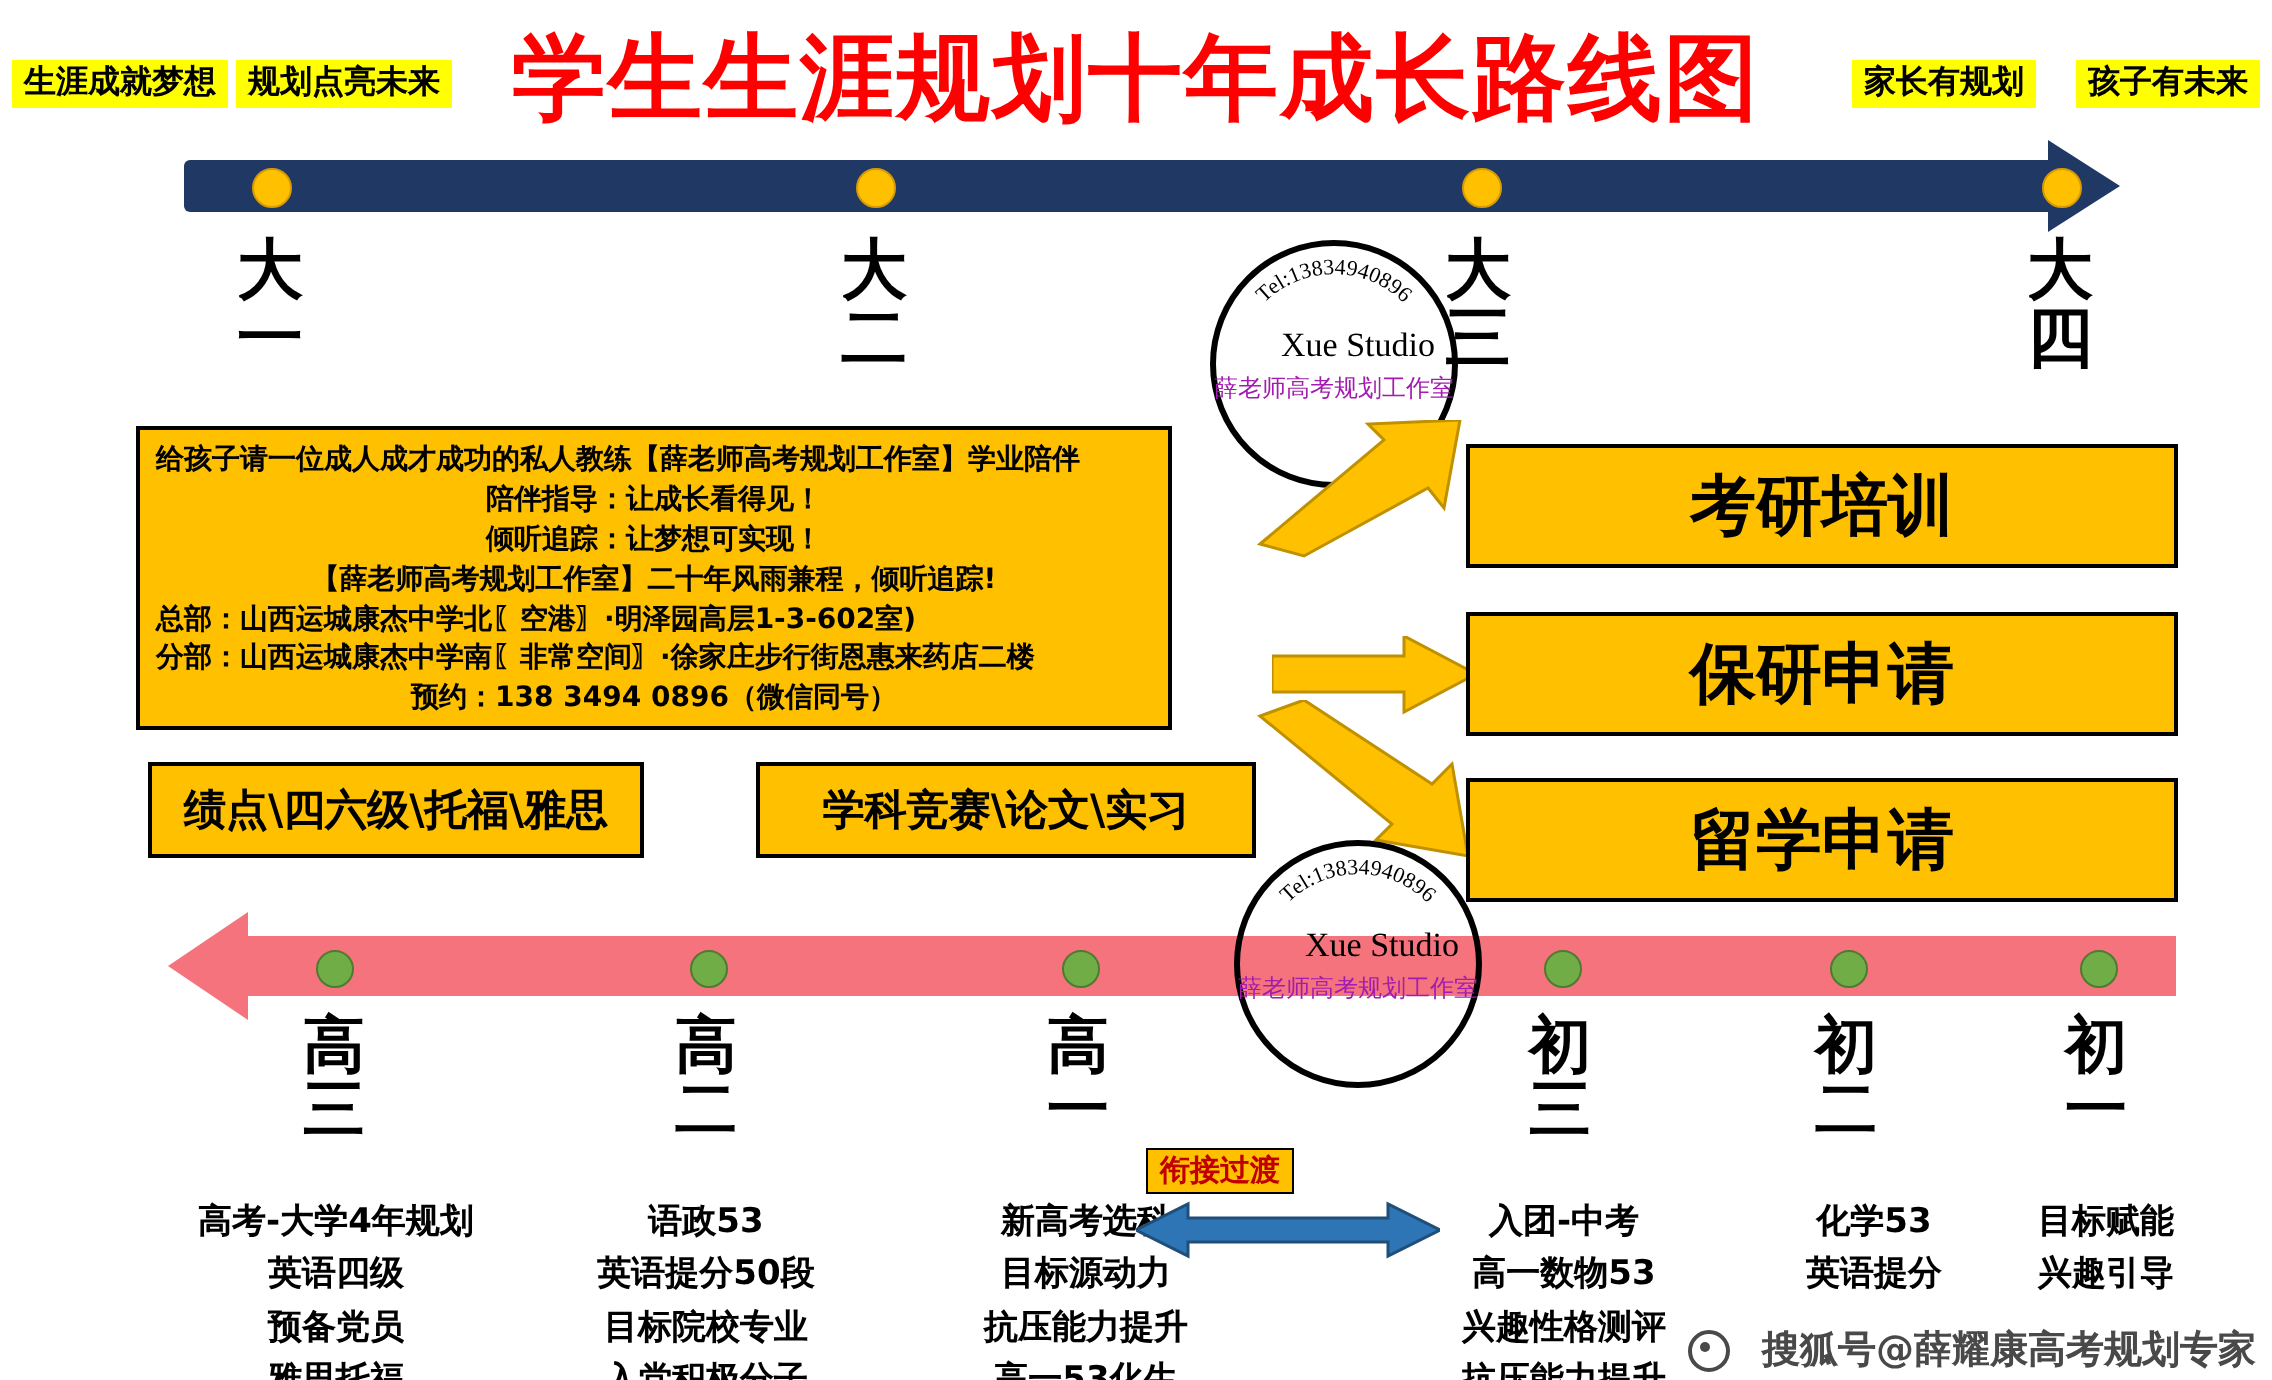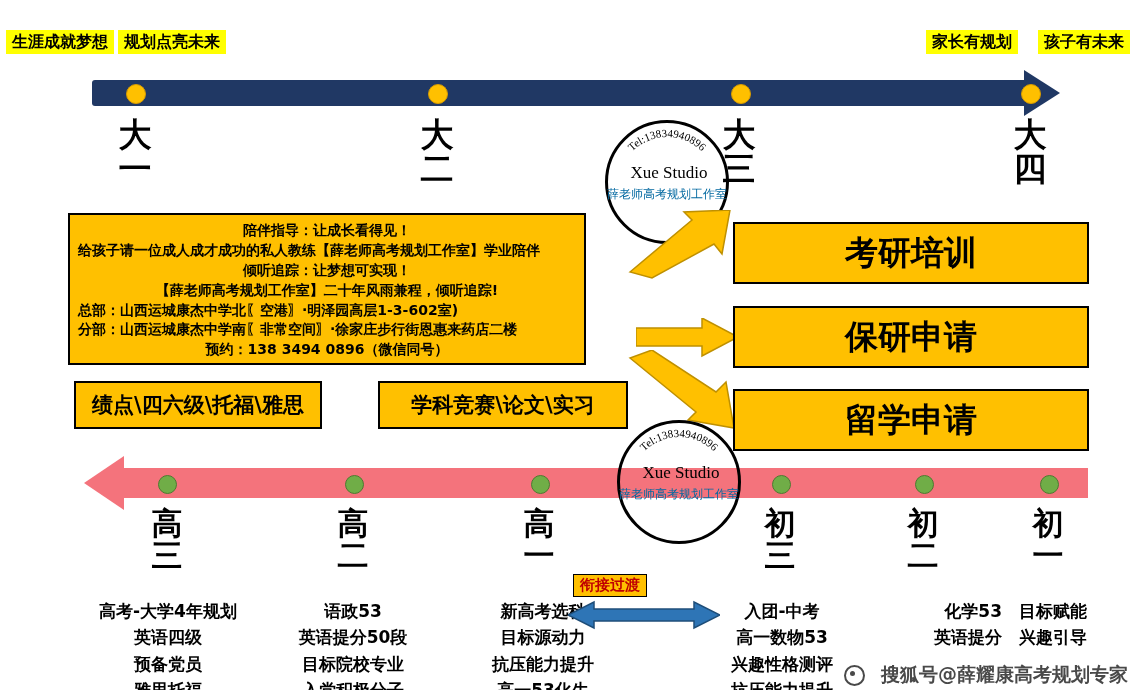--- a/index.html
+++ b/index.html
@@ -100,36 +100,36 @@
     position: absolute;
     width: 118px;
     height: 118px;
     border: 3px solid #000;
     border-radius: 50%;
     background: rgba(255,255,255,0.0);
   }
   .stamp .s-main {
     position: absolute;
     top: 40px;
-    left: 2px;
+    left: 12px;
     width: 100%;
     text-align: center;
     font-family: "Liberation Serif", serif;
     font-size: 17px;
     color: #000;
     white-space: nowrap;
   }
   .stamp .s-sub {
     position: absolute;
     top: 63px;
     left: -8px;
     width: 134px;
     text-align: center;
     font-size: 12px;
-    color: #0369a1;
+    color: #a21caf;
     white-space: nowrap;
     font-family: "DejaVu Sans", sans-serif;
   }
   .stamp .s-arc {
     position: absolute;
     top: 6px;
     left: 2px;
     width: 114px;
     height: 114px;
   }
@@ -314,20 +314,21 @@
 
 <div id="root">
 
   <div class="hdr-tag left">
     <div>生涯成就梦想</div>
   </div>
   <div class="hdr-tag left" style="left:118px;">
     <div>规划点亮未来</div>
   </div>
 
+  <div class="main-title">学生生涯规划十年成长路线图</div>
 
   <div class="hdr-tag right" style="right:118px;margin-left:46px;">
     <div>家长有规划</div>
   </div>
   <div class="hdr-tag right">
     <div>孩子有未来</div>
   </div>
 
   <div class="top-arrow-tail"></div>
   <div class="top-arrow-bar"></div>
@@ -362,22 +363,22 @@
       </defs>
       <text>
         <textPath href="#arcTop" startOffset="50%" text-anchor="middle" id="arcTextTop">Tel:13834940896</textPath>
       </text>
     </svg>
     <div class="s-main">Xue Studio</div>
     <div class="s-sub">薛老师高考规划工作室</div>
   </div>
 
   <div class="info-box">
+    <div class="line l1">给孩子请一位成人成才成功的私人教练【薛老师高考规划工作室】学业陪伴</div>
     <div class="line">陪伴指导：让成长看得见！</div>
-    <div class="line l1">给孩子请一位成人成才成功的私人教练【薛老师高考规划工作室】学业陪伴</div>
     <div class="line">倾听追踪：让梦想可实现！</div>
     <div class="line">【薛老师高考规划工作室】二十年风雨兼程，倾听追踪!</div>
     <div class="line lft">总部：山西运城康杰中学北〖空港〗·明泽园高层1-3-602室)</div>
     <div class="line lft">分部：山西运城康杰中学南〖非常空间〗·徐家庄步行街恩惠来药店二楼</div>
     <div class="line">预约：138 3494 0896（微信同号）</div>
   </div>
 
   <svg class="yarrow" style="left:626px; top:210px; width:120px; height:70px;" viewBox="0 0 120 70">
     <polygon points="4,62 66,10 58,2 104,0 96,44 88,34 26,68" fill="#ffc000" stroke="#bf9000" stroke-width="1.5"></polygon>
   </svg>
@@ -464,21 +465,21 @@
     <div>高一53化生</div>
   </div>
 
   <div class="bot-list" style="left:690px; top:598px; width:184px;">
     <div>入团-中考</div>
     <div>高一数物53</div>
     <div>兴趣性格测评</div>
     <div>抗压能力提升</div>
   </div>
 
-  <div class="bot-list" style="left:872px; top:598px; width:130px;text-align:right;">
+  <div class="bot-list" style="left:872px; top:598px; width:130px;">
     <div>化学53</div>
     <div>英语提分</div>
   </div>
 
   <div class="bot-list" style="left:988px; top:598px; width:130px;">
     <div>目标赋能</div>
     <div>兴趣引导</div>
   </div>
 
   <div class="trans-badge">衔接过渡</div>

